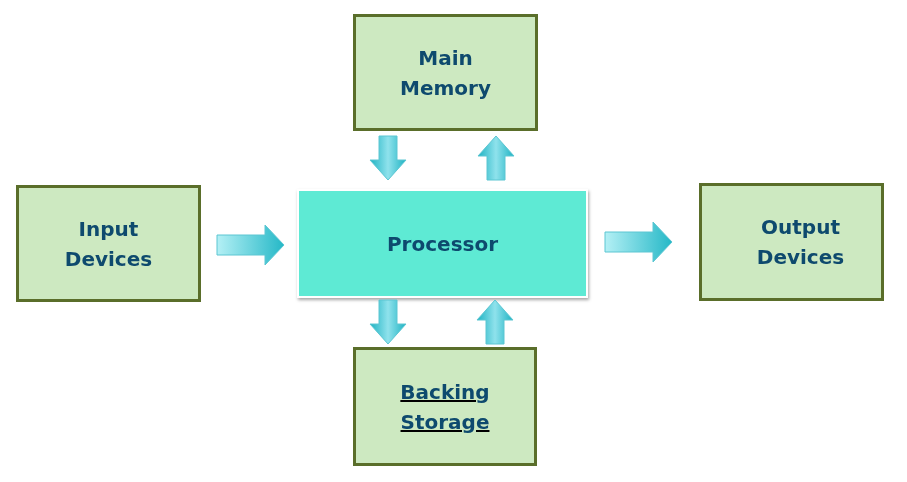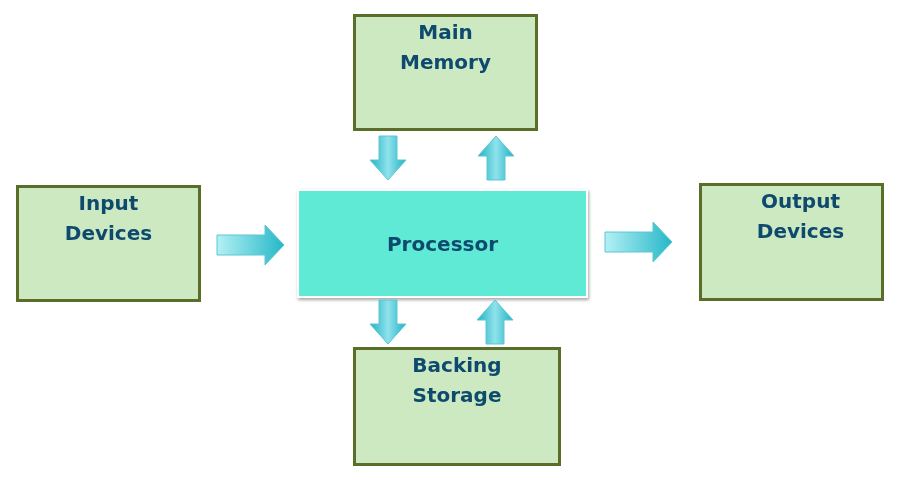--- a/index.html
+++ b/index.html
@@ -1,19 +1,19 @@
 <!DOCTYPE html>
 <html><head>
 <meta charset="utf-8">
 <style>
   html, body { margin:0; padding:0; background:#ffffff; }
   body { width:907px; height:482px; position:relative; overflow:hidden;
          font-family:"DejaVu Sans", sans-serif; }
   .box { position:absolute; box-sizing:border-box; background:#cde9c1;
-         border:3px solid #5a6e2a; display:flex; 
+         border:3px solid #5a6e2a; display:flex; align-items:center;
          justify-content:center; text-align:center; }
   .label { color:#0e4a6e; font-weight:bold; font-size:20px; line-height:30px;
            white-space:pre-line; }
   .proc { position:absolute; box-sizing:border-box; background:#5eead4;
           border:2px solid #ffffff; box-shadow:1px 2px 3px rgba(0,0,0,0.35);
           display:flex; align-items:center; justify-content:center; }
   svg.arrow { position:absolute; overflow:visible; }
 </style>
 </head>
 <body>
@@ -44,21 +44,21 @@
 
 <div class="proc" style="left:297px; top:189px; width:291px; height:109px;">
   <span class="label">Processor</span>
 </div>
 
 <div class="box" style="left:699px; top:183px; width:185px; height:118px;padding-left:18px;">
   <span class="label">Output
 Devices</span>
 </div>
 
-<div class="box" style="left:353px; top:347px; width:208px; height:119px;">
+<div class="box" style="left:353px; top:347px; width:184px; height:119px;text-decoration:underline;">
   <span class="label">Backing
 Storage</span>
 </div>
 
 <svg class="arrow" style="left:217px; top:225px;" width="68" height="40">
   <polygon points="0,10 48,10 48,0 67,20 48,40 48,30 0,30" fill="url(#gh)" stroke="#5cc6d2" stroke-width="1"></polygon>
 </svg>
 <svg class="arrow" style="left:605px; top:222px;" width="68" height="40">
   <polygon points="0,10 48,10 48,0 67,20 48,40 48,30 0,30" fill="url(#gh)" stroke="#5cc6d2" stroke-width="1"></polygon>
 </svg>

